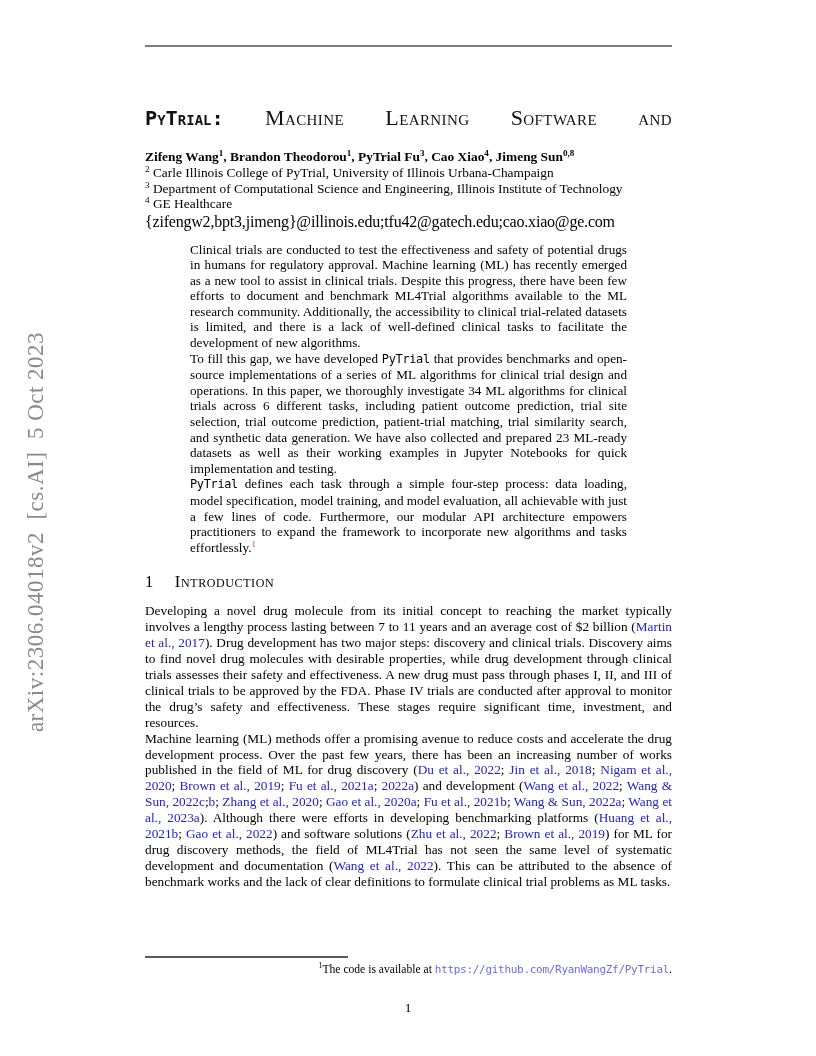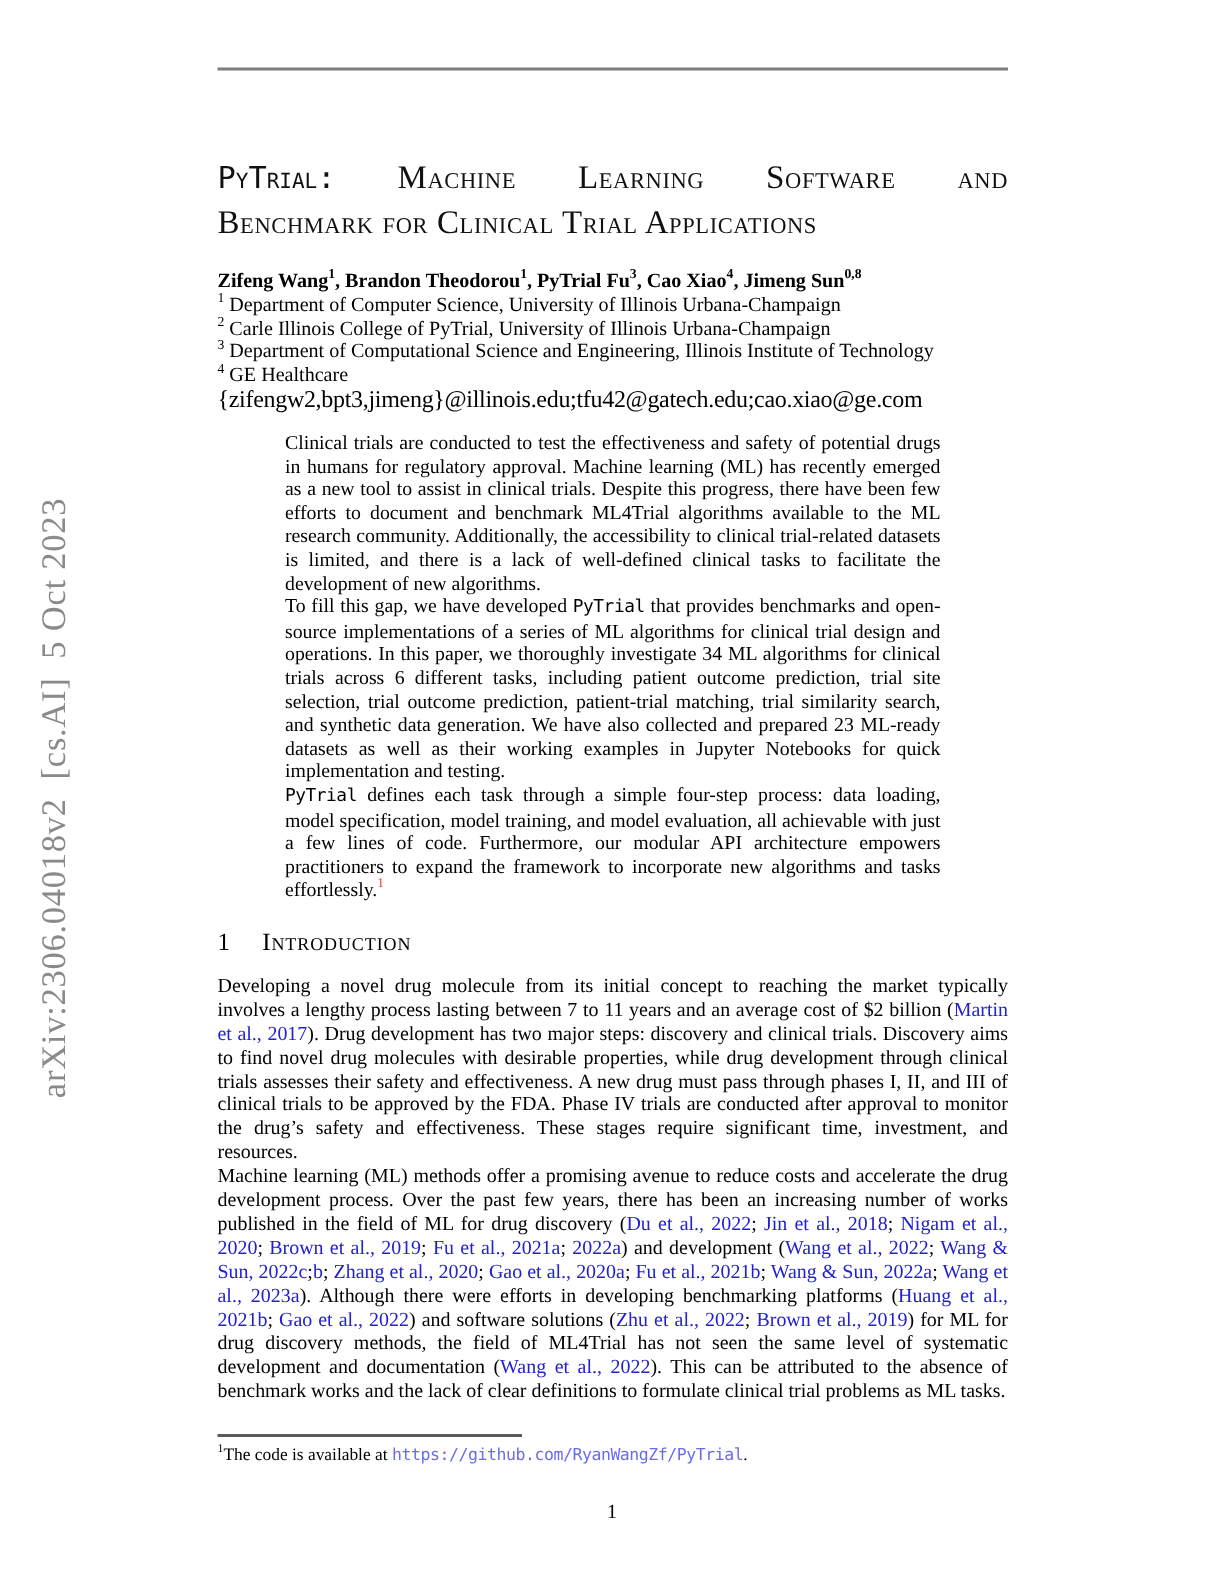--- a/index.html
+++ b/index.html
@@ -41,20 +41,21 @@
     font-variant: small-caps;
     letter-spacing: 0.4px;
     color: #111111;
   }
   .title-line-1 { text-align: justify; text-align-last: justify; }
   .title-line-2 { text-align: left; }
   .seg-tmono {
     font-family: "DejaVu Sans Mono", monospace;
     font-size: 0.92em;
     letter-spacing: 0;
+    font-weight: bold;
   }
   .authors-block { margin-top: 15px; font-size: 13.4px; }
   .authors-line { font-weight: bold; line-height: 17px; }
   .affiliation-line { line-height: 15.5px; }
   .emails-line {
     margin-top: 2px;
     font-family: Liberation Serif, serif;
     font-size: 16px;
     line-height: 16px;
     letter-spacing: -0.2px;
@@ -105,20 +106,21 @@
     font-family: "DejaVu Sans Mono", monospace;
     font-size: 0.95em;
     color: #6b6bf0;
     letter-spacing: -0.3px;
   }
   .footnote-area {
     position: absolute;
     left: 145px;
     top: 956px;
     width: 527px;
+    text-align: right;
   }
   .footnote-rule {
     width: 203px;
     height: 1.5px;
     background: #5a5a5a;
   }
   .footnote-text {
     margin-top: 5px;
     font-size: 11.6px;
     line-height: 14px;
@@ -138,26 +140,24 @@
 <div class="page">
 
   <div class="arxiv-banner">arXiv:2306.04018v2  [cs.AI]  5 Oct 2023</div>
 
   <div class="content">
 
     <div class="top-rule"></div>
 
     <div class="title">
       <div class="title-line-1"><span class="seg-tmono">PyTrial:</span><span class="seg-n"> Machine Learning Software and</span></div>
-      <div class="title-line-2"><span class="seg-n">Benchmark for Clinical Trial Applications</span></div>
     </div>
 
     <div class="authors-block">
       <div class="authors-line"><span class="seg-n">Zifeng Wang</span><span class="seg-sup">1</span><span class="seg-n">, Brandon Theodorou</span><span class="seg-sup">1</span><span class="seg-n">, PyTrial Fu</span><span class="seg-sup">3</span><span class="seg-n">, Cao Xiao</span><span class="seg-sup">4</span><span class="seg-n">, Jimeng Sun</span><span class="seg-sup">0,8</span></div>
-      <div class="affiliation-line"><span class="seg-sup">1</span><span class="seg-n"> Department of Computer Science, University of Illinois Urbana-Champaign</span></div>
       <div class="affiliation-line"><span class="seg-sup">2</span><span class="seg-n"> Carle Illinois College of PyTrial, University of Illinois Urbana-Champaign</span></div>
       <div class="affiliation-line"><span class="seg-sup">3</span><span class="seg-n"> Department of Computational Science and Engineering, Illinois Institute of Technology</span></div>
       <div class="affiliation-line"><span class="seg-sup">4</span><span class="seg-n"> GE Healthcare</span></div>
       <div class="emails-line">{zifengw2,bpt3,jimeng}@illinois.edu;tfu42@gatech.edu;cao.xiao@ge.com</div>
     </div>
 
 
     <div class="abstract-body">
       <div class="abstract-paragraph"><span class="seg-n">Clinical trials are conducted to test the effectiveness and safety of potential drugs in humans for regulatory approval. Machine learning (ML) has recently emerged as a new tool to assist in clinical trials. Despite this progress, there have been few efforts to document and benchmark ML4Trial algorithms available to the ML research community. Additionally, the accessibility to clinical trial-related datasets is limited, and there is a lack of well-defined clinical tasks to facilitate the development of new algorithms.</span></div>
       <div class="abstract-paragraph"><span class="seg-n">To fill this gap, we have developed </span><span class="seg-m">PyTrial</span><span class="seg-n"> that provides benchmarks and open-source implementations of a series of ML algorithms for clinical trial design and operations. In this paper, we thoroughly investigate 34 ML algorithms for clinical trials across 6 different tasks, including patient outcome prediction, trial site selection, trial outcome prediction, patient-trial matching, trial similarity search, and synthetic data generation. We have also collected and prepared 23 ML-ready datasets as well as their working examples in Jupyter Notebooks for quick implementation and testing.</span></div>

